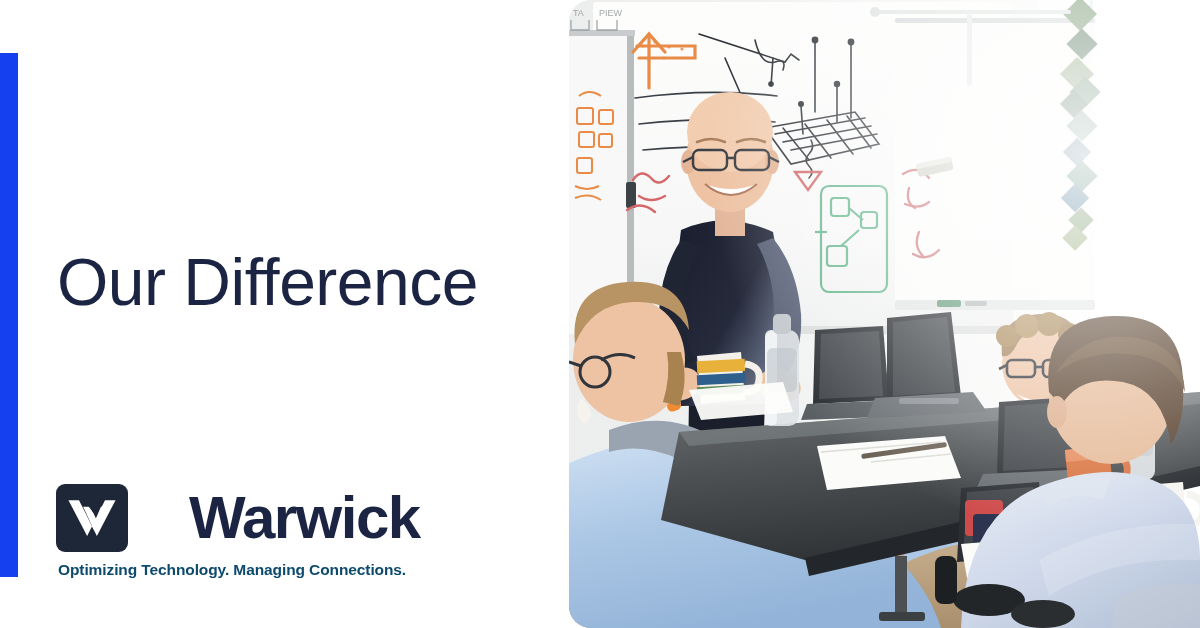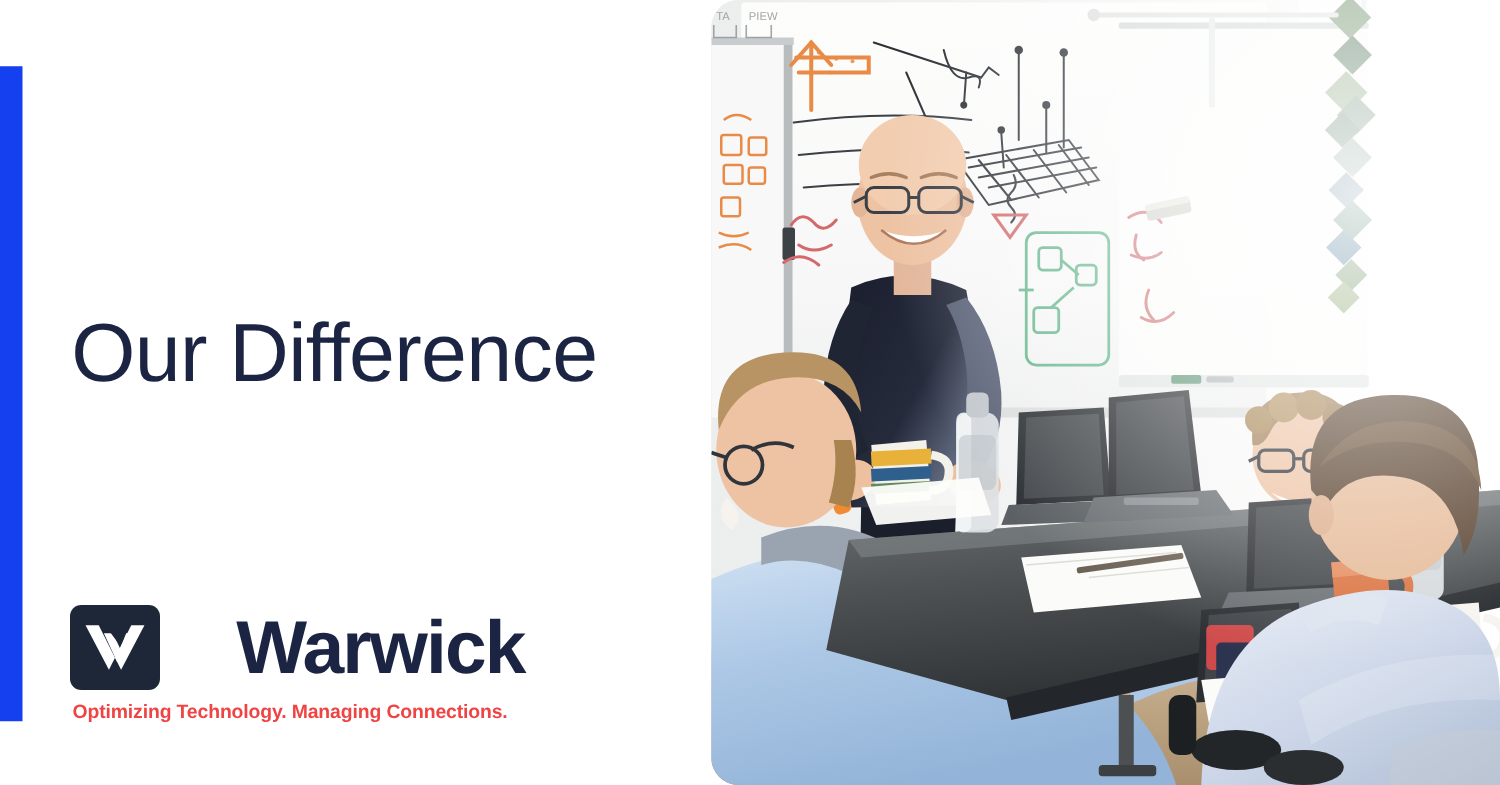--- a/index.html
+++ b/index.html
@@ -84,21 +84,21 @@
     letter-spacing: -1.5px;
     color: #1b2442;
     white-space: nowrap;
   }
   .logo-tagline {
     margin-top: 9px;
     margin-left: 2px;
     font-size: 15.5px;
     font-weight: 600;
     letter-spacing: -0.1px;
-    color: #ef4444;
+    color: #0c4a6e;
     white-space: nowrap;
   }
 
   
   .photo {
     position: absolute;
     left: 569px;
     top: 0;
     width: 631px;
     height: 628px;

